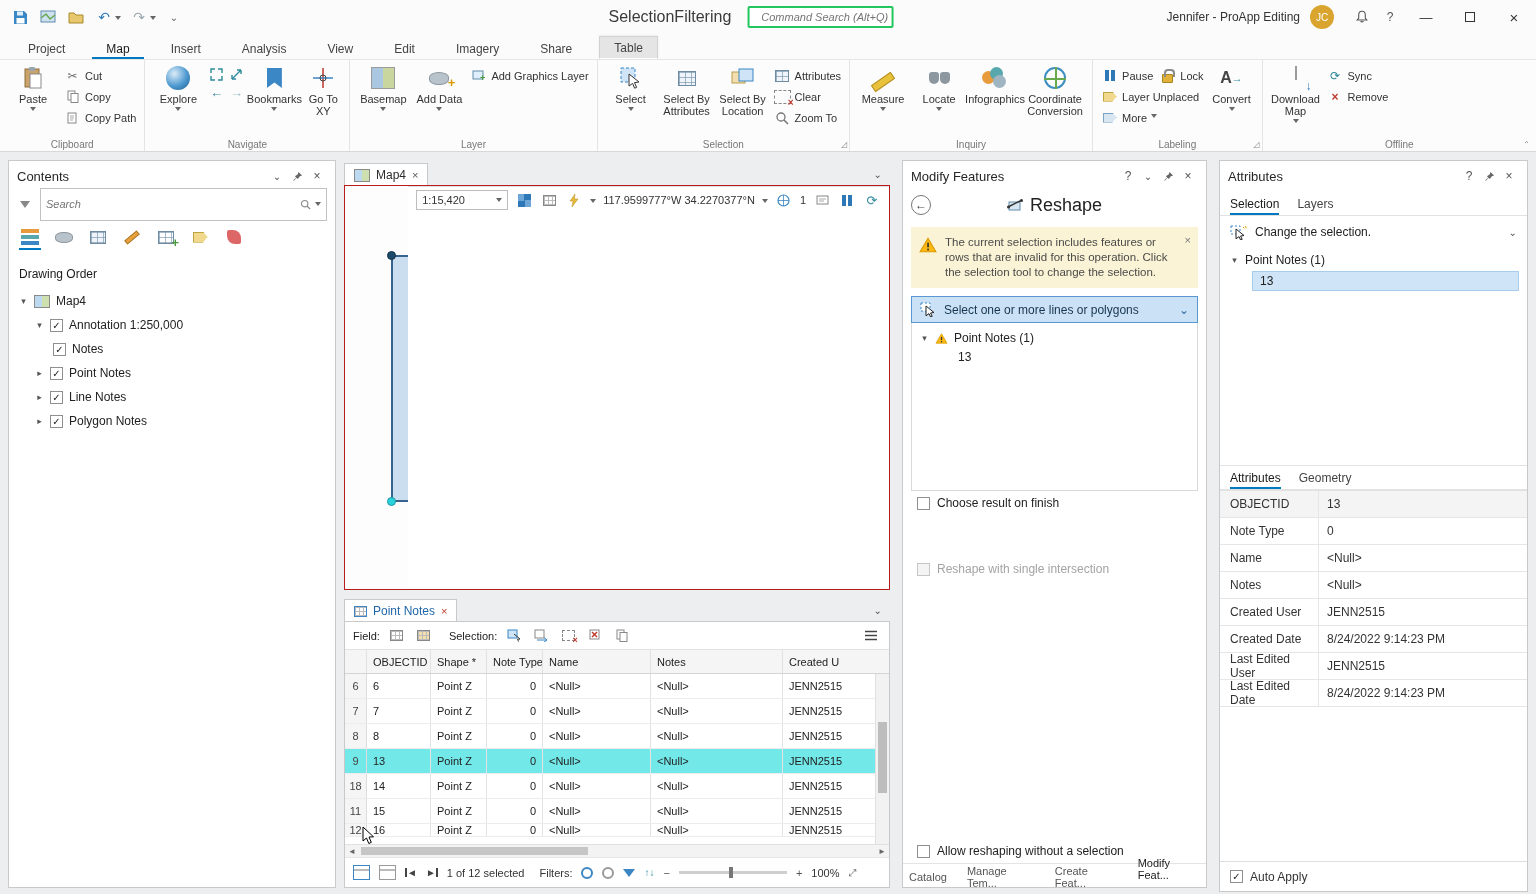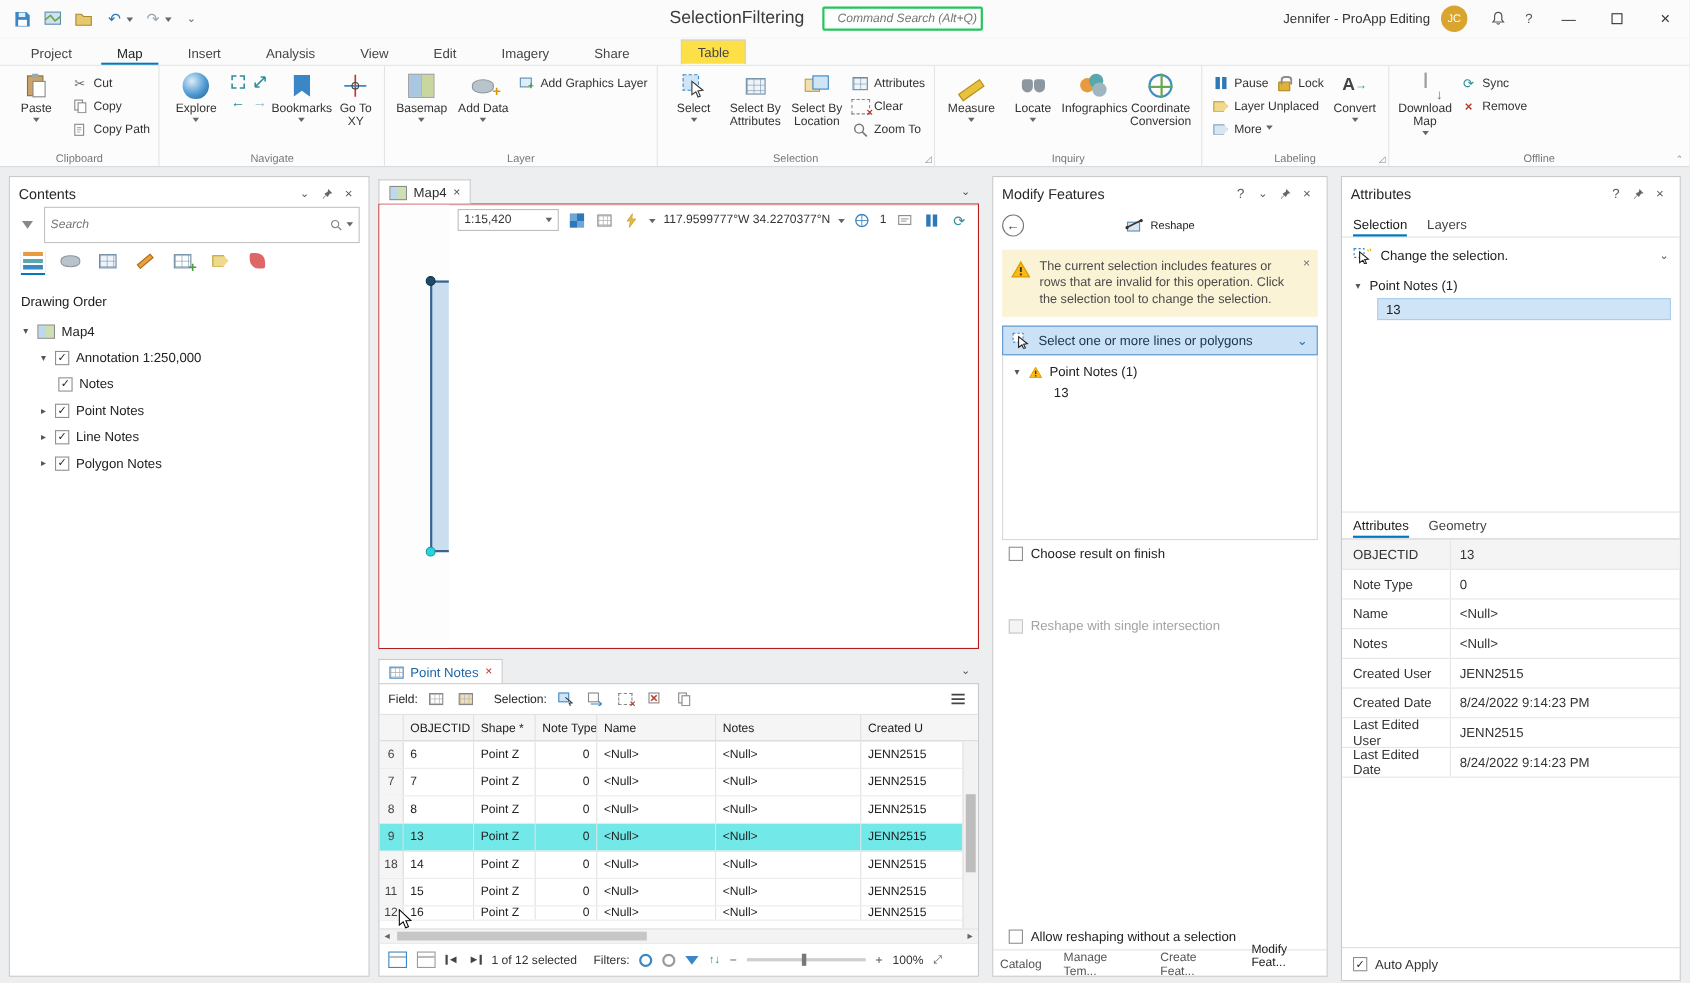--- a/index.html
+++ b/index.html
@@ -30,22 +30,22 @@
   .tb-tool { width:28px; height:34px; display:flex; align-items:center; justify-content:center; color:#555; }
   .winbtn { width:44px; height:34px; display:flex; align-items:center; justify-content:center;
             color:#333; font-size:13px; }
   .winbtn.max span { width:10px; height:10px; border:1px solid #333; display:block; }
 
   
   .ribtabs { position:absolute; top:34px; left:0; right:0; height:25px; background:#fbfbfb;
              display:flex; align-items:flex-end; padding-left:14px;gap:13px; }
   .rtab { padding:4px 14px 3px; font-size:12px; color:#444; }
   .rtab.active { color:#1a1a1a; border-bottom:2px solid #0079c1; padding-bottom:1px; }
-  .rtab.context { background:#fde047; border:1px solid #d2d2d2; border-bottom:1px solid #fff;
-                  margin-left:20px; box-shadow:0 -1px 2px rgba(0,0,0,.06); }
+  .rtab.context { background:#e5e5e5; border:1px solid #d2d2d2; border-bottom:1px solid #fff;
+                  box-shadow:0 -1px 2px rgba(0,0,0,.06); }
 
   
   .ribbon { position:absolute; top:59px; left:0; right:0; height:93px; background:#fcfcfc;
             border-bottom:1px solid #d8d8d8; border-top:1px solid #e6e6e6; display:flex; }
   .rgroup { position:relative; border-right:1px solid #e4e4e4; padding:3px 5px 15px 5px;
             display:flex; align-items:flex-start; }
   .rg-label { position:absolute; left:0; right:0; bottom:1px; text-align:center; font-size:10px; color:#777; }
   .launcher { position:absolute; right:2px; bottom:2px; font-size:8px; color:#888; line-height:8px; }
   .btn-lg { width:56px; display:flex; flex-direction:column; align-items:center; text-align:center;
             font-size:11px; color:#333; padding-top:2px; gap:2px; border-radius:2px; }
@@ -195,21 +195,21 @@
   .funnel { width:0; height:0; border-left:6px solid transparent; border-right:6px solid transparent;
             border-top:8px solid #3b86c4; }
   .circ { width:12px; height:12px; border-radius:50%; border:2px solid #3b86c4; }
   .circ.gray { border-color:#999; }
 
   
   .reshape-row { height:28px; display:flex; align-items:center; padding:0 8px; flex:0 0 auto; }
   .back-btn { width:20px; height:20px; border:1px solid #777; border-radius:50%; display:flex;
               align-items:center; justify-content:center; color:#444; font-size:12px; }
   .tool-title { flex:1; display:flex; align-items:center; justify-content:center; gap:7px;
-                font-size:10px; color:#222;text-align:center; }
+                font-size:18px; color:#222;text-align:center; }
   .warn { margin:8px 8px 6px; background:#fbf3d5; display:flex; gap:8px; padding:8px 22px 8px 8px;
           font-size:11.5px; color:#4a4a4a; position:relative; line-height:15px; flex:0 0 auto; }
   .warn .x { position:absolute; right:7px; top:6px; color:#777; font-size:11px; }
   .selrow { margin:2px 8px 0; height:27px; background:#cbe2f6; border:1px solid #5a96cf;
             display:flex; align-items:center; gap:8px; padding:0 8px; font-size:12px; color:#17344e; flex:0 0 auto; }
   .selrow .caret { margin-left:auto; color:#2e6da4; }
   .treebox { margin:0 8px; border:1px solid #d9d9d9; border-top:none; height:168px; padding:8px 4px;
              font-size:12px; color:#222; flex:0 0 auto; }
   .mtree-parent { display:flex; align-items:center; gap:6px; padding:0 4px; }
   .mtree-child { padding:5px 0 0 42px; }

